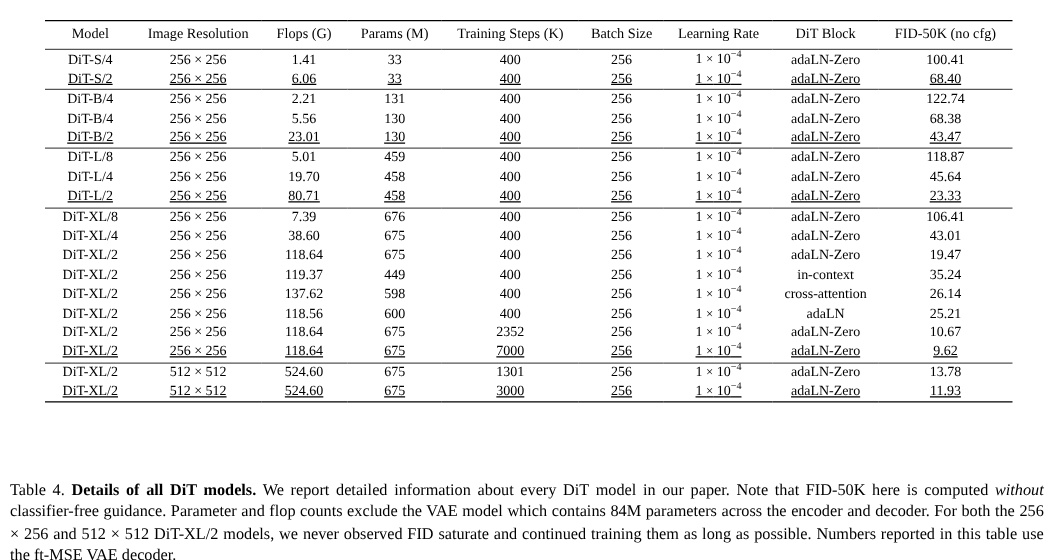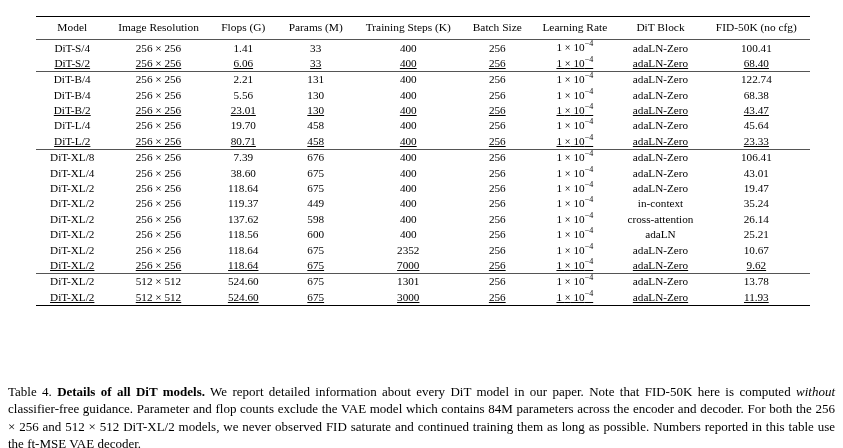--- a/index.html
+++ b/index.html
@@ -167,20 +167,31 @@
             <td>DiT-B/2</td>
             <td>256 × 256</td>
             <td>23.01</td>
             <td>130</td>
             <td>400</td>
             <td>256</td>
             <td class="sci">1 <span class="times">×</span> 10<sup>−4</sup></td>
             <td>adaLN-Zero</td>
             <td>43.47</td>
           </tr>
+          <tr class="rule-thin grp-first">
+            <td>DiT-L/8</td>
+            <td>256 × 256</td>
+            <td>5.01</td>
+            <td>459</td>
+            <td>400</td>
+            <td>256</td>
+            <td class="sci">1 <span class="times">×</span> 10<sup>−4</sup></td>
+            <td>adaLN-Zero</td>
+            <td>118.87</td>
+          </tr>
           <tr class="">
             <td>DiT-L/4</td>
             <td>256 × 256</td>
             <td>19.70</td>
             <td>458</td>
             <td>400</td>
             <td>256</td>
             <td class="sci">1 <span class="times">×</span> 10<sup>−4</sup></td>
             <td>adaLN-Zero</td>
             <td>45.64</td>

